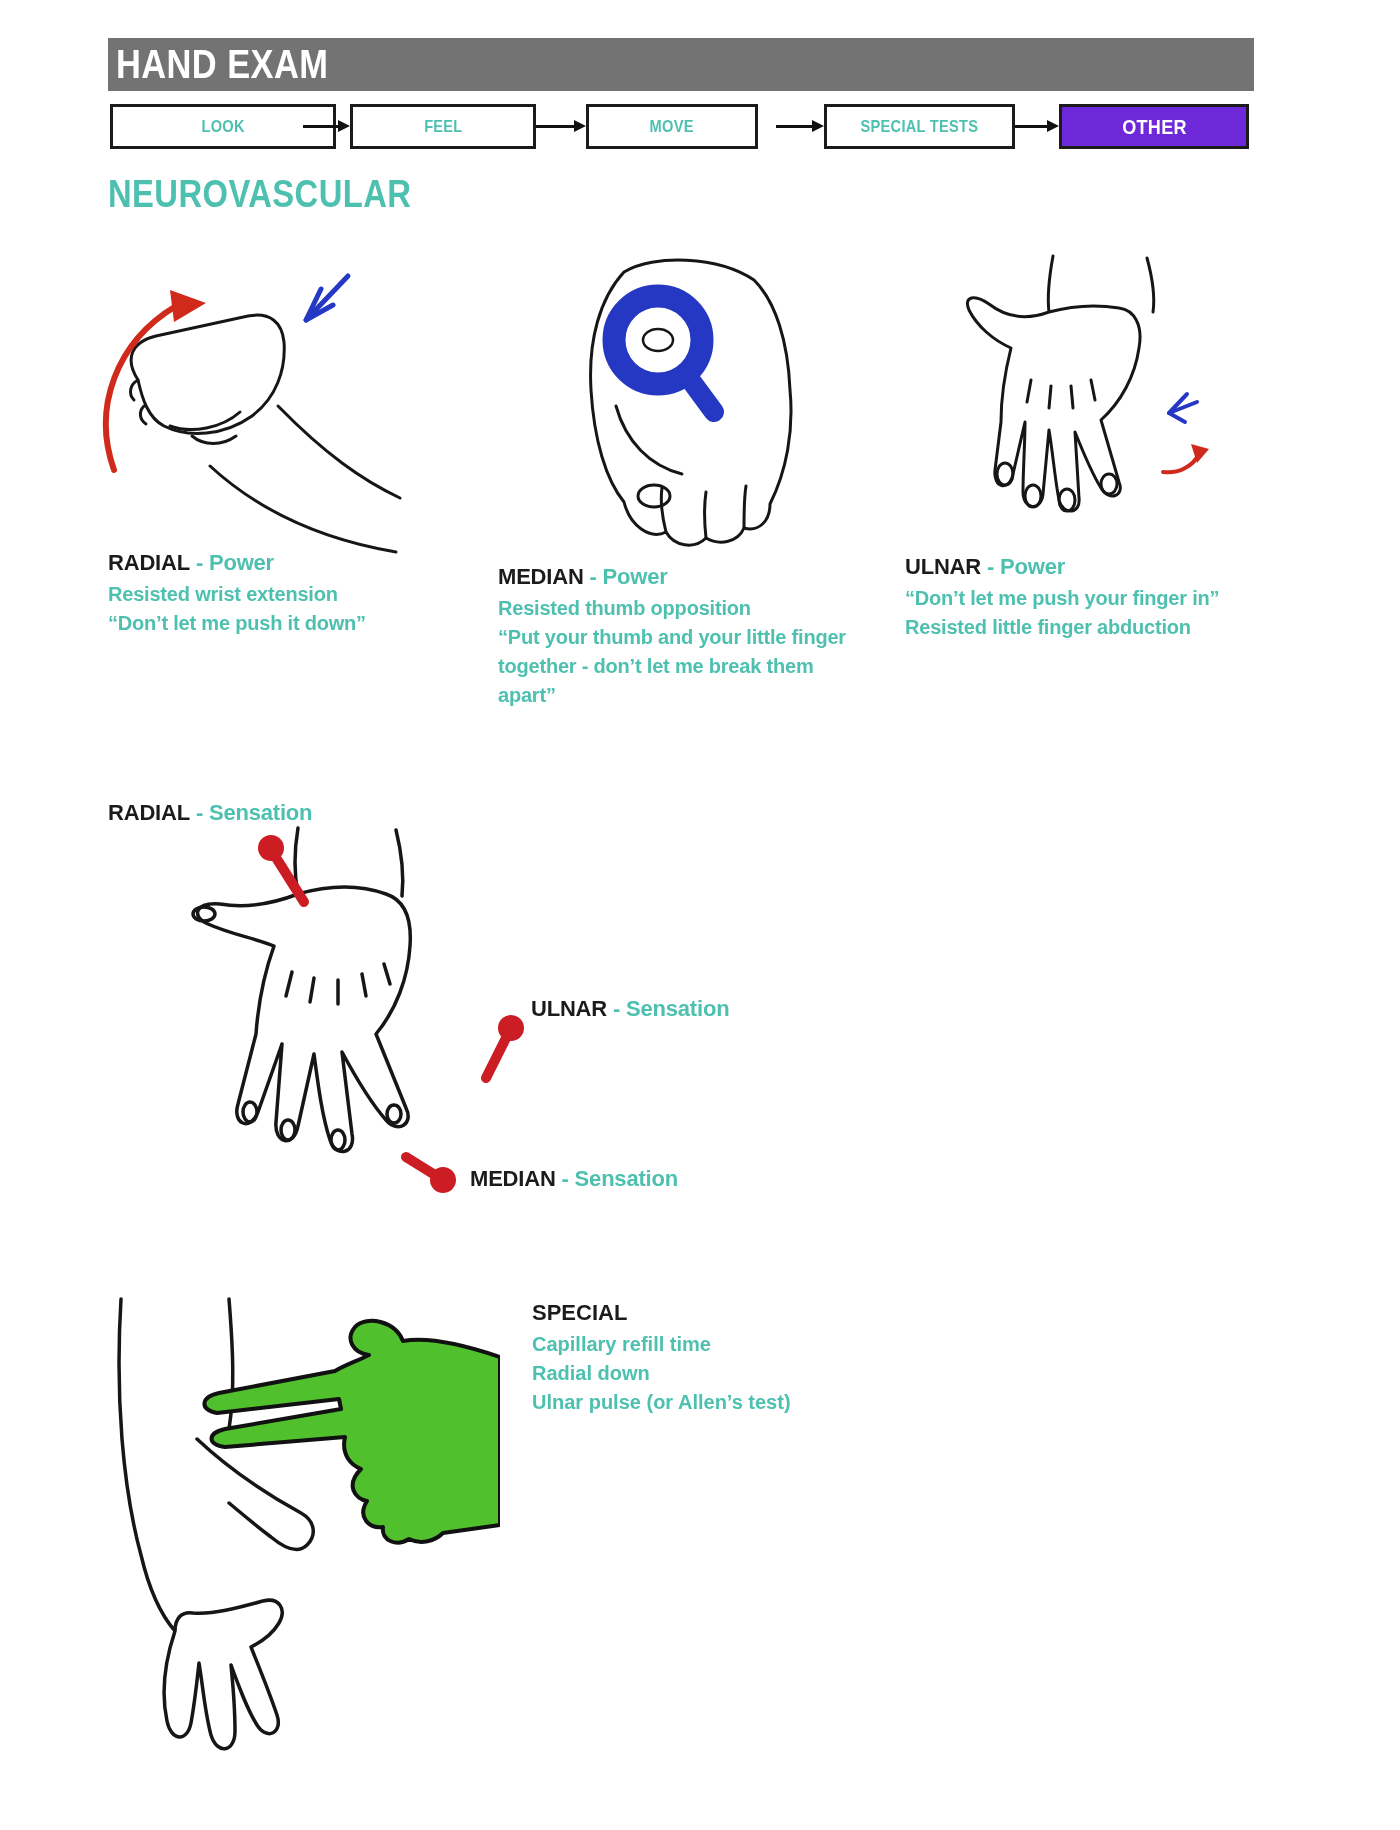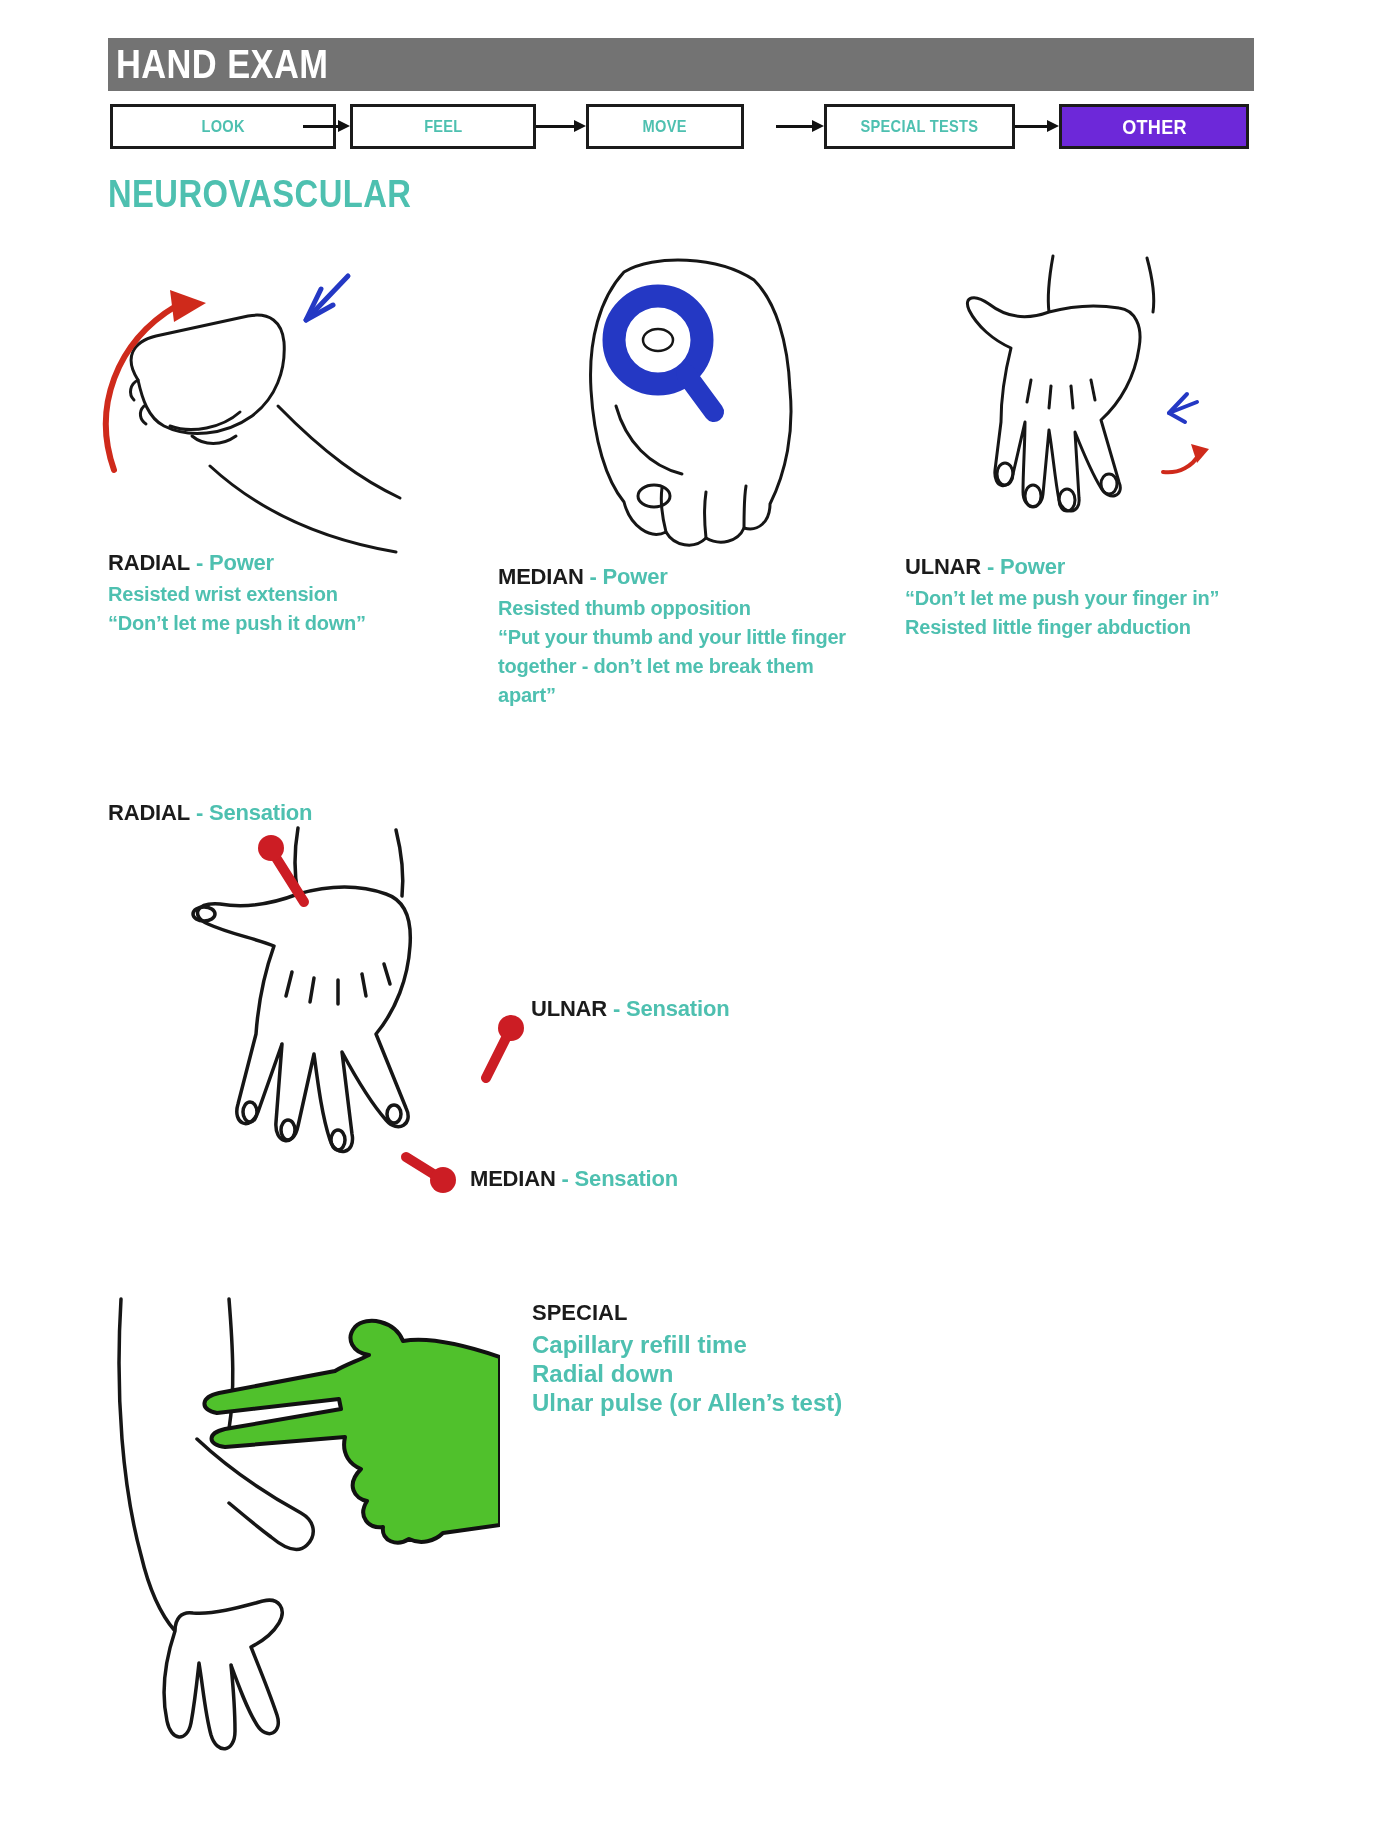--- a/index.html
+++ b/index.html
@@ -27,40 +27,40 @@
   .sechead{left:108px;top:172px;font-size:39px;font-weight:bold;color:#4EC0B0;letter-spacing:0.5px;}
 
   
   .cap{line-height:29px;letter-spacing:-0.2px;}
   .cap .title{font-size:22px;font-weight:bold;color:#1b1b1b;margin-bottom:3px;}
   .cap .title .rest{color:#4EC0B0;margin-left:6px;}
   .cap .body{font-size:20px;font-weight:bold;color:#4EC0B0;}
   .nlabel{font-size:22px;font-weight:bold;color:#1b1b1b;white-space:nowrap;letter-spacing:-0.2px;}
   .nlabel .rest{color:#4EC0B0;margin-left:6px;}
   .vasc .title{font-size:22px;font-weight:bold;color:#1b1b1b;margin-bottom:4px;}
-  .vasc .body{font-size:24px;font-weight:bold;color:#4EC0B0;line-height:29px;}
+  .vasc .body{font-size:20px;font-weight:bold;color:#4EC0B0;line-height:29px;}
 </style>
 </head>
 <body>
 
 <div class="page">
 
   <div class="abs titlebar">
     <div class="t"><span class="cond">HAND EXAM</span></div>
   </div>
 
   <div class="abs fbox" style="left:110px;width:226px;">
     <span class="lbl cond-c">LOOK</span>
   </div>
   <div class="abs flow-arrow" style="left:303px;width:36px;"></div>
   <div class="abs fbox" style="left:350px;width:186px;">
     <span class="lbl cond-c">FEEL</span>
   </div>
   <div class="abs flow-arrow" style="left:536px;width:39px;"></div>
-  <div class="abs fbox" style="left:586px;width:158px;">
+  <div class="abs fbox" style="left:586px;width:172px;">
     <span class="lbl cond-c">MOVE</span>
   </div>
   <div class="abs flow-arrow" style="left:776px;width:37px;"></div>
   <div class="abs fbox" style="left:824px;width:191px;">
     <span class="lbl cond-c">SPECIAL TESTS</span>
   </div>
   <div class="abs flow-arrow" style="left:1015px;width:33px;"></div>
   <div class="abs fbox active" style="left:1059px;width:190px;">
     <span class="lbl cond-c">OTHER</span>
   </div>

